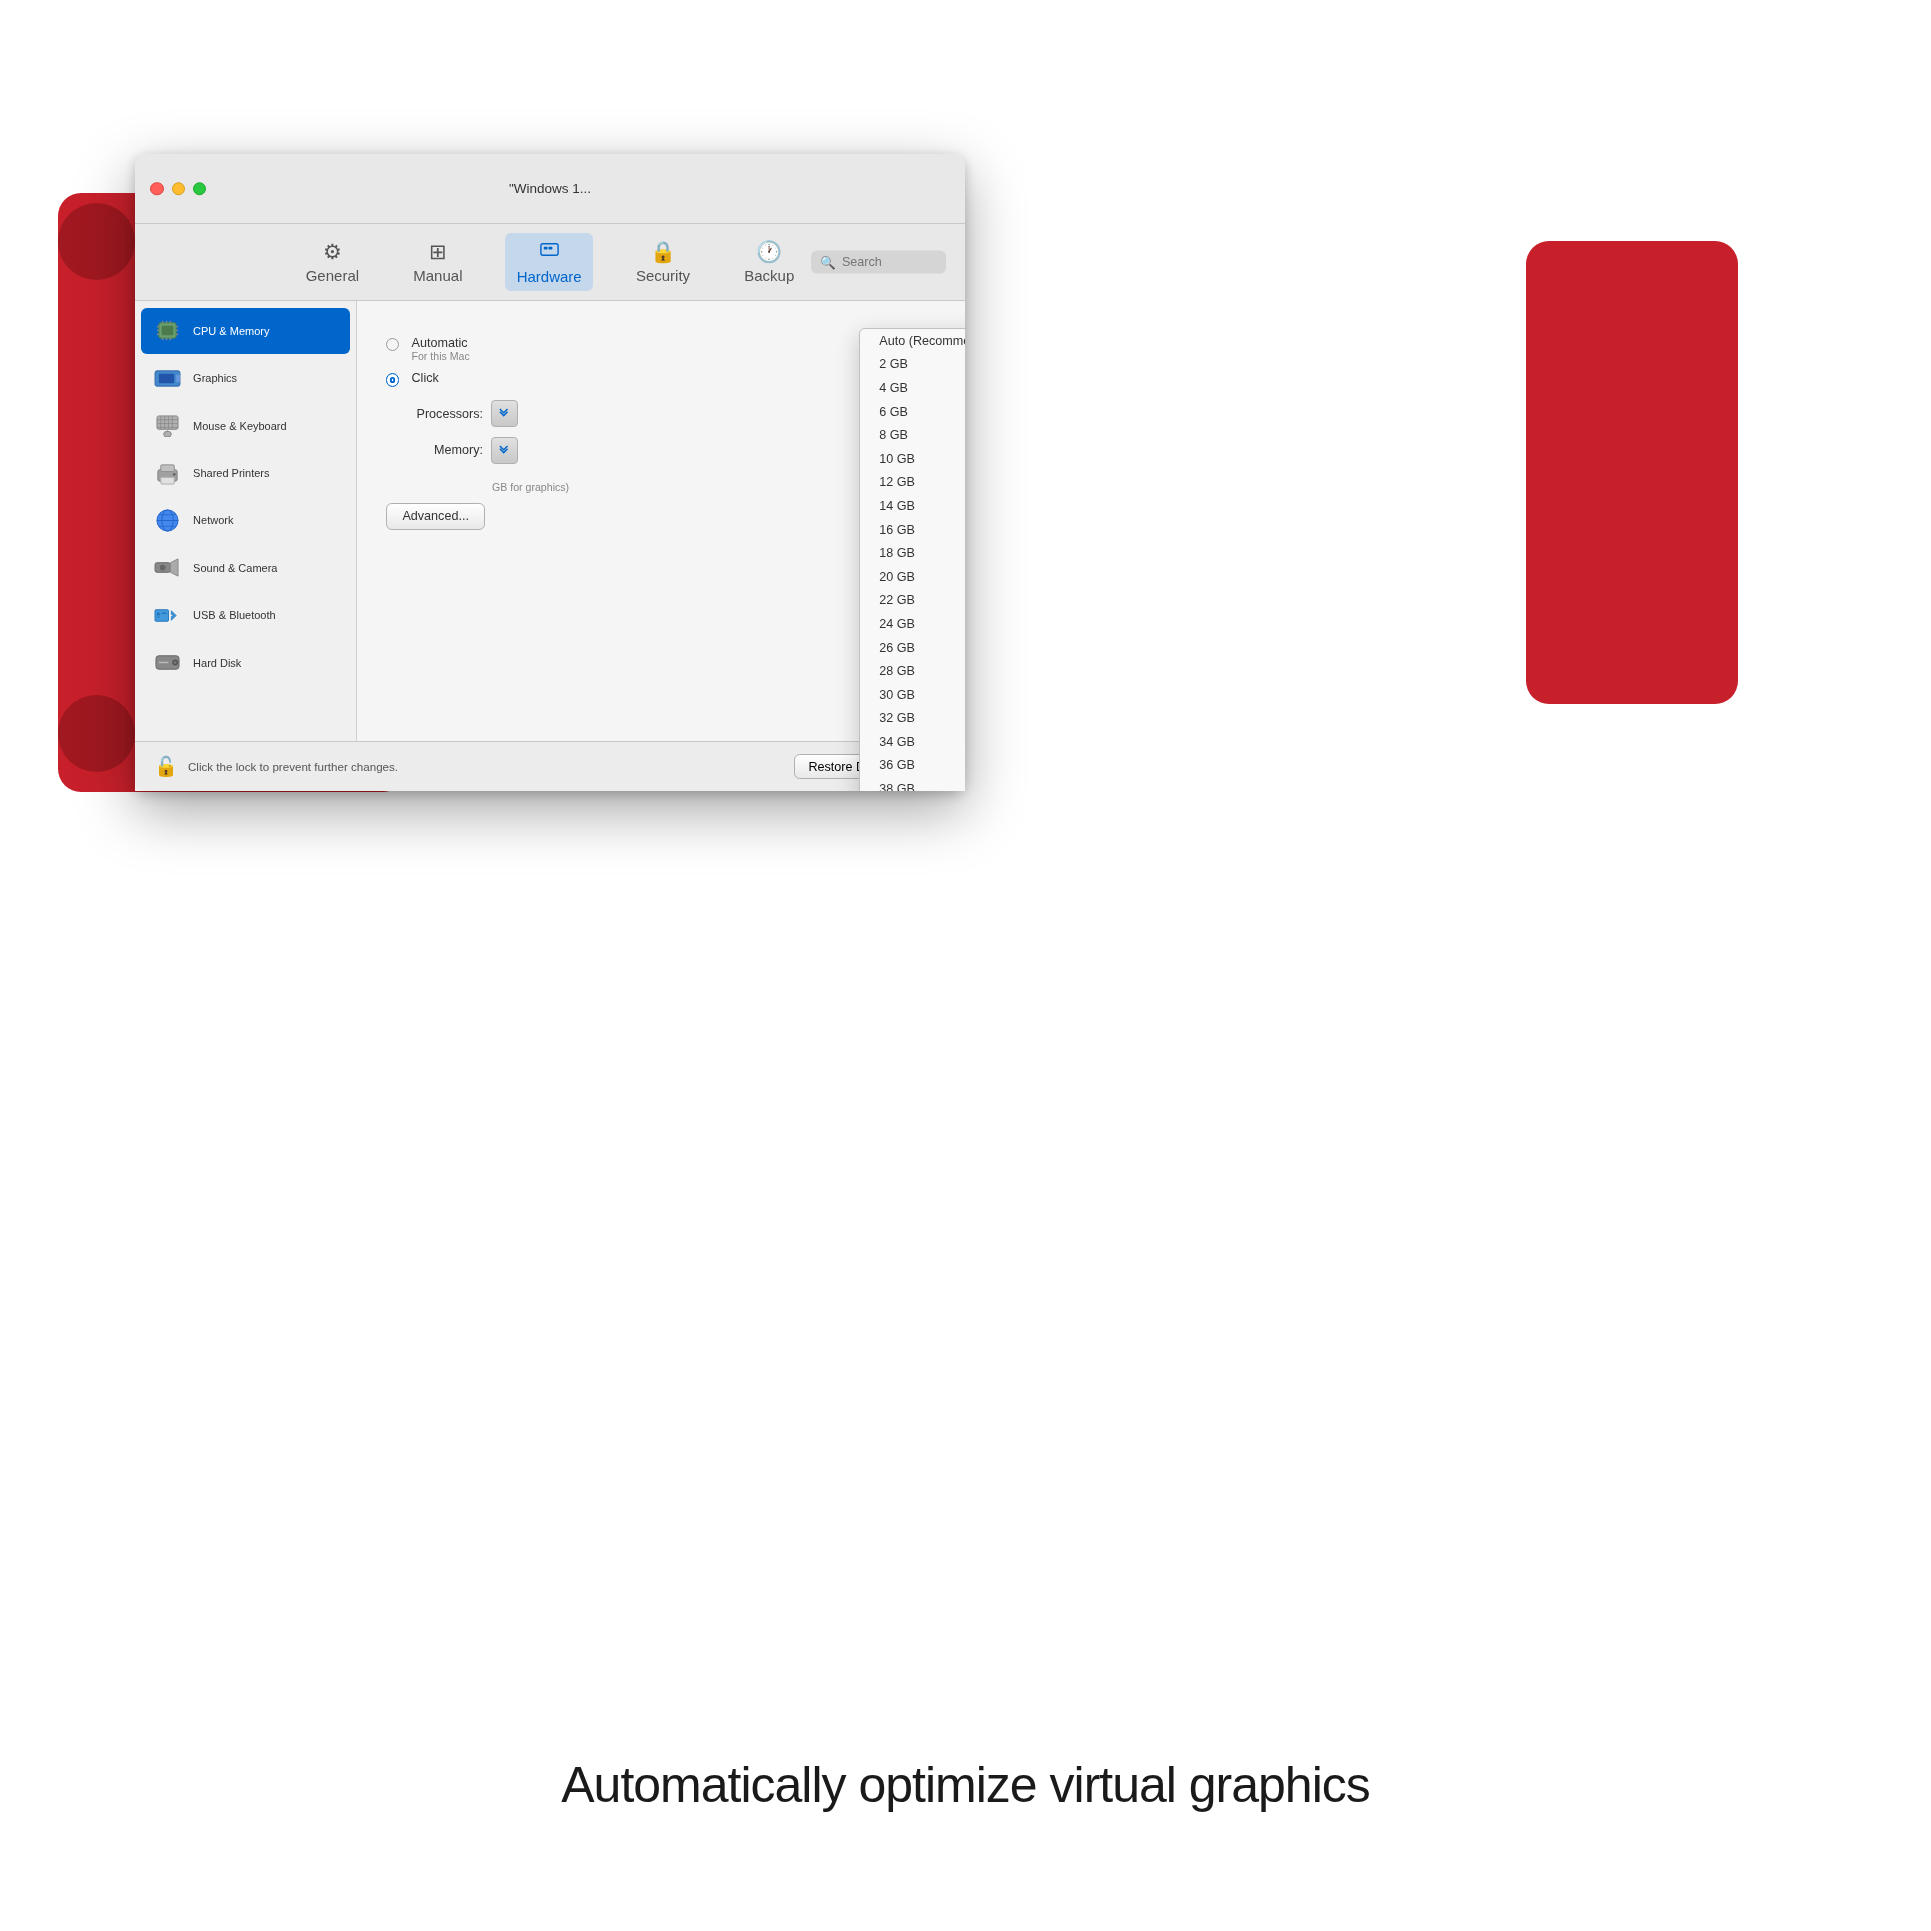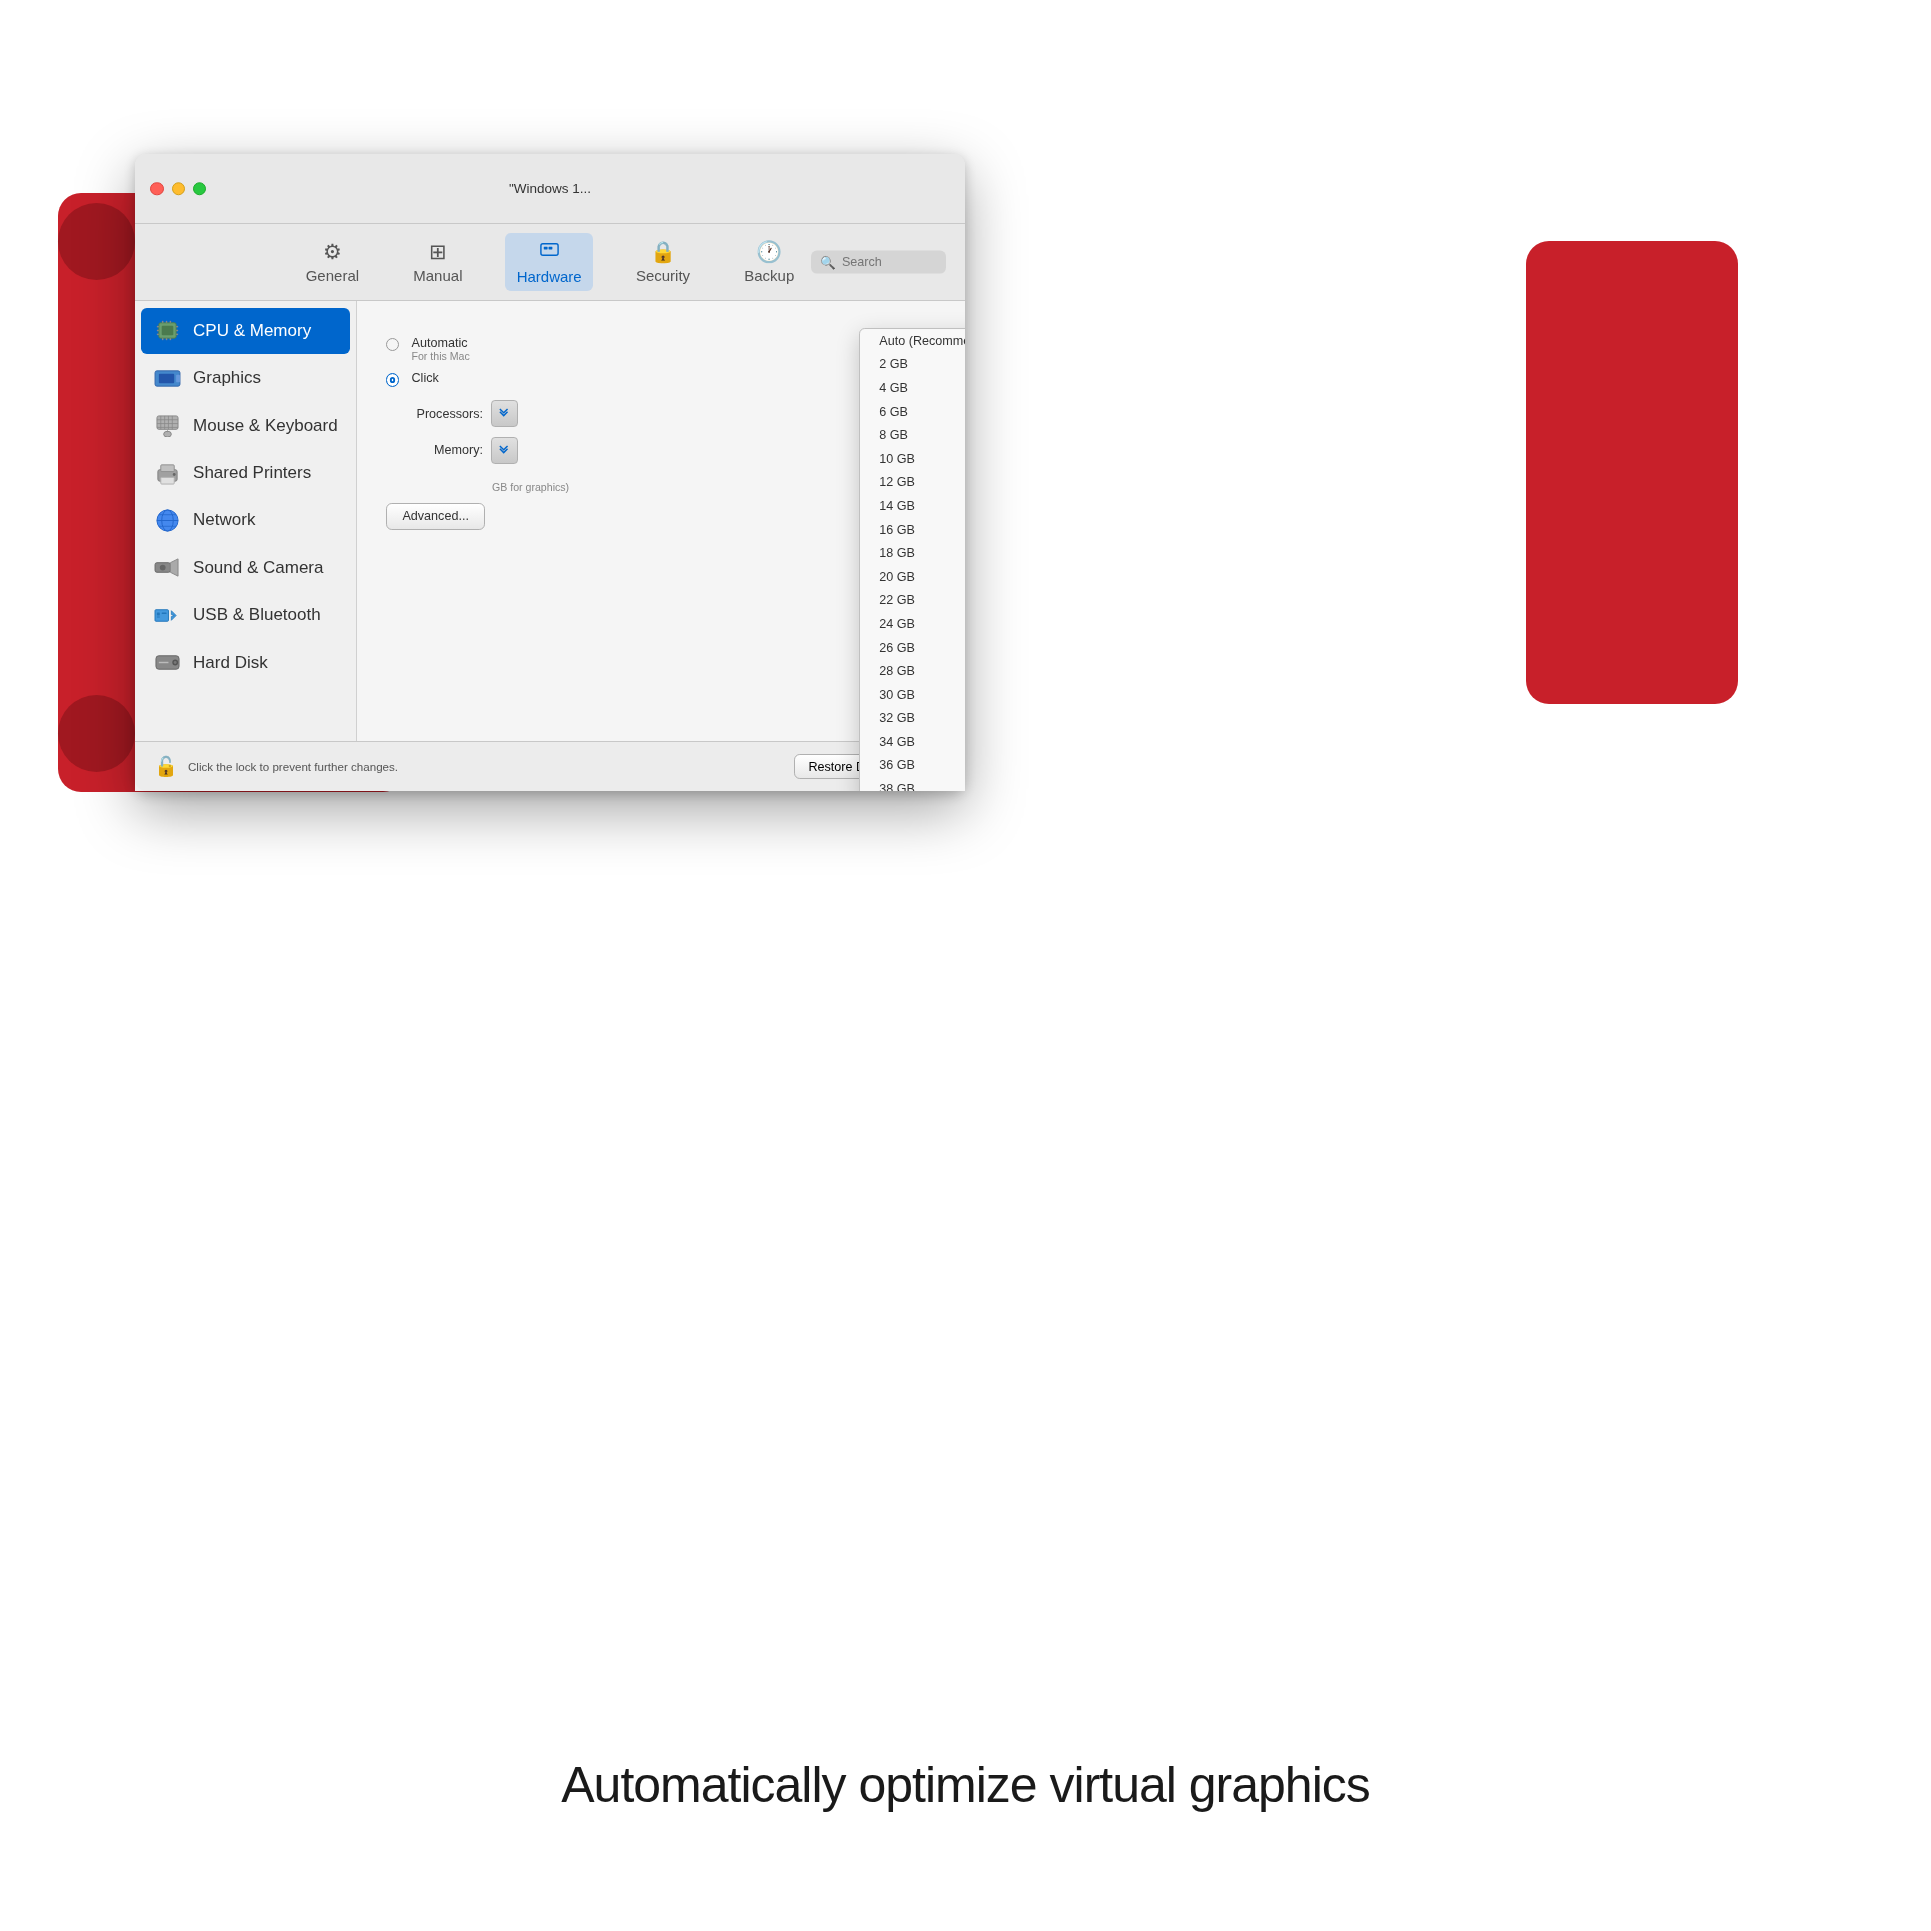--- a/index.html
+++ b/index.html
@@ -196,21 +196,21 @@
     .sidebar-item.active .sidebar-item-label { color: #fff; }
     .sidebar-item-icon {
       width: 31px;
       height: 31px;
       display: flex;
       align-items: center;
       justify-content: center;
       font-size: 19.3px;
     }
     .sidebar-item-label {
-      font-size: 17px;
+      font-size: 11px;
       color: #333;
       font-weight: 400;
     }
 
     .sidebar-bottom {
       padding: 7.7px;
       border-top: 1px solid #d0d0d0;
       display: flex;
       align-items: center;
       gap: 7.7px;

